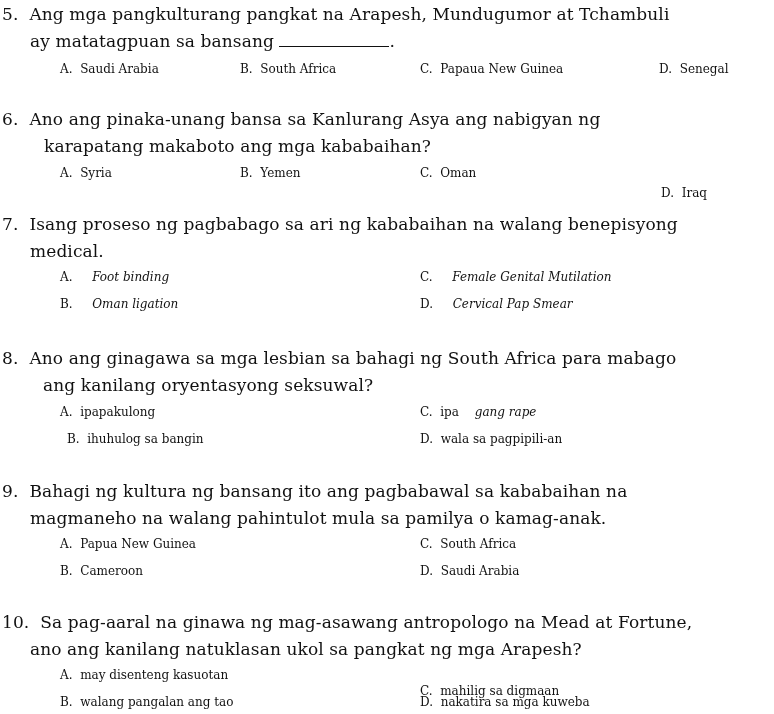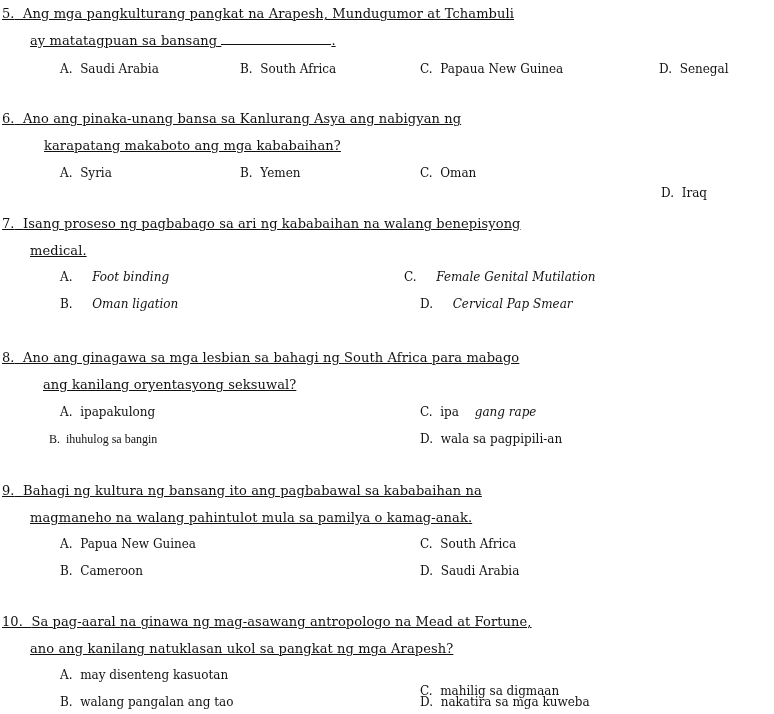--- a/index.html
+++ b/index.html
@@ -19,23 +19,22 @@
     .q {
       position: absolute;
       left: 0;
       width: 774px;
     }
     .line {
       position: absolute;
       white-space: nowrap;
       line-height: 22px;
       height: 22px;
-      font-size: 13px;
+      font-size: 17px;
       letter-spacing: 0.1px;
-      text-decoration: underline;
     }
     .opt {
       position: absolute;
       white-space: nowrap;
       line-height: 22px;
       height: 22px;
       font-size: 12px;
     }
     .it { font-style: italic; margin-left: 12px; }
     .blank {
@@ -98,39 +97,39 @@
   </div>
   <div class="line" style="left:30px; top:240px;">
     <span>medical.</span>
   </div>
   <div class="opt" style="left:60px; top:266px;">
     <span>A.</span>&nbsp; <span class="it">Foot binding</span>
   </div>
   <div class="opt" style="left:60px; top:293px;">
     <span>B.</span>&nbsp; <span class="it">Oman ligation</span>
   </div>
-  <div class="opt" style="left:404px; top:266px;">
+  <div class="opt" style="left:420px; top:266px;">
     <span>C.</span>&nbsp; <span class="it">Female Genital Mutilation</span>
   </div>
   <div class="opt" style="left:420px; top:293px;">
     <span>D.</span>&nbsp; <span class="it">Cervical Pap Smear</span>
   </div>
 </div>
 
 <div class="q" style="top:0;">
   <div class="line" style="left:2px; top:347px;">
     <span>8.</span>&nbsp; <span>Ano ang ginagawa sa mga lesbian sa bahagi ng South Africa para mabago</span>
   </div>
   <div class="line" style="left:30px; top:374px;margin-left:13px;">
     <span>ang kanilang oryentasyong seksuwal?</span>
   </div>
   <div class="opt" style="left:60px; top:401px;text-align:right;">
     <span>A.</span>&nbsp; <span>ipapakulong</span>
   </div>
-  <div class="opt" style="left:49px; top:428px;font-family:Liberation Serif, serif;">
+  <div class="opt" style="left:67px; top:428px;">
     <span>B.</span>&nbsp; <span>ihuhulog sa bangin</span>
   </div>
   <div class="opt" style="left:420px; top:401px;">
     <span>C.</span>&nbsp; <span>ipa</span> <span class="it">gang rape</span>
   </div>
   <div class="opt" style="left:420px; top:428px;">
     <span>D.</span>&nbsp; <span>wala sa pagpipili-an</span>
   </div>
 </div>
 

